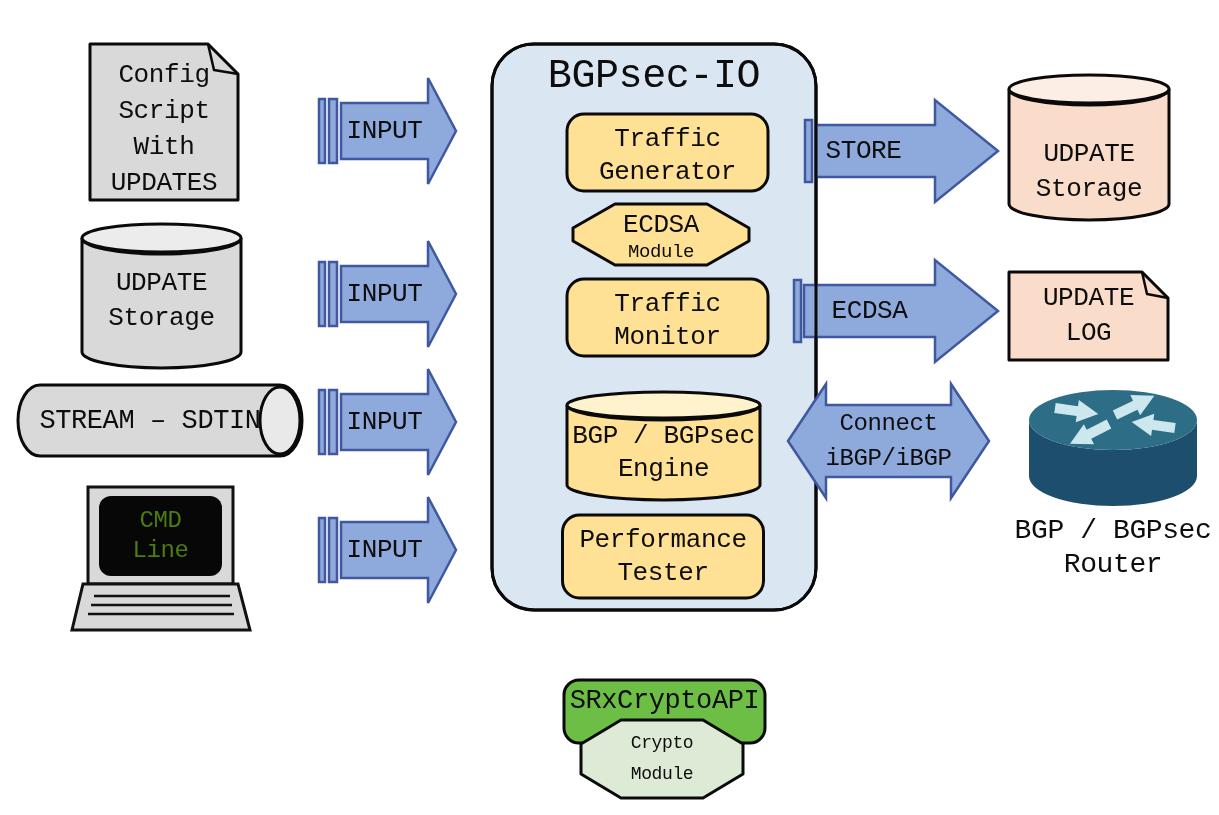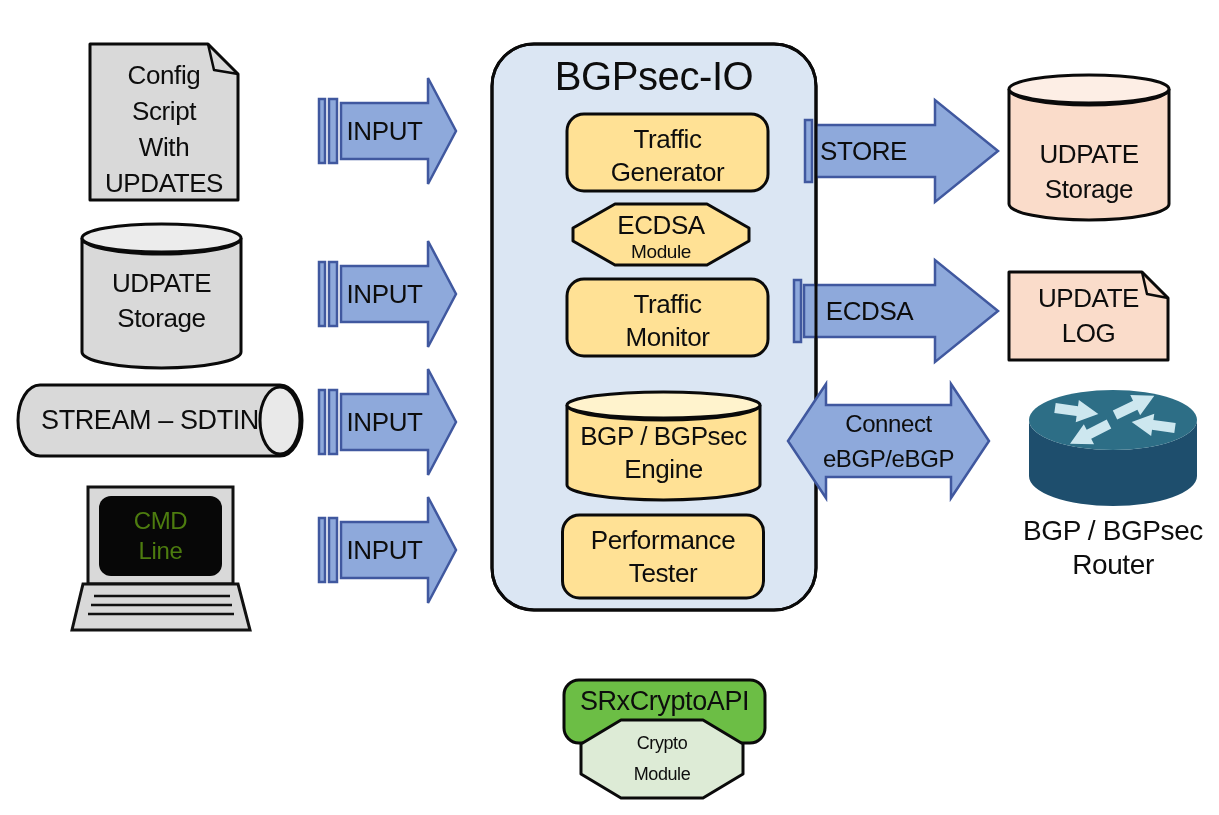--- a/index.html
+++ b/index.html
@@ -1,17 +1,17 @@
 <!DOCTYPE html>
 <html><head>
 <meta charset="utf-8">
 <style>
   html,body{margin:0;padding:0;background:#fff}
   .canvas{position:relative;width:1219px;height:815px;background:#ffffff;
-          font-family:Liberation Sans, sans-serif;color:#000;overflow:hidden}
+          font-family:Liberation Mono, monospace;color:#000;overflow:hidden}
   .node{position:absolute}
   .node>svg{position:absolute;left:0;top:0;width:100%;height:100%;overflow:visible}
   .lbl{position:absolute;left:0;top:0;right:0;bottom:0;display:flex;flex-direction:column;
        align-items:center;justify-content:center;text-align:center;letter-spacing:-0.4px;color:#0d0d0d}
   .lbl span{display:block;white-space:nowrap}
 </style>
 </head>
 <body>
 
 <div class="canvas">
@@ -197,21 +197,21 @@
       <span>Tester</span>
     </div>
   </div>
 
   <div class="node" style="left:787px;top:382px;width:203px;height:118px">
     <svg viewBox="0 0 203 118">
       <path d="M1 59 L39 2 L39 23 L164 23 L164 2 L202 59 L164 116 L164 95 L39 95 L39 116 Z" fill="#8ea9db" stroke="#40589f" stroke-width="2.5" stroke-linejoin="miter"></path>
     </svg>
     <div class="lbl" style="font-size:24px;line-height:35px">
       <span>Connect</span>
-      <span>eBGP/eBGP</span>
+      <span>iBGP/iBGP</span>
     </div>
   </div>
 
   <div class="node" style="left:1007px;top:73px;width:164px;height:147px">
     <svg viewBox="0 0 164 147">
       <path d="M2 16 L2 131 A80 16 0 0 0 162 131 L162 16 A80 16 0 0 1 2 16 Z" fill="#fadcca" stroke="#0a0a0a" stroke-width="3"></path>
       <ellipse cx="82" cy="16" rx="80" ry="14" fill="#fdeee5" stroke="#0a0a0a" stroke-width="3"></ellipse>
     </svg>
     <div class="lbl" style="font-size:26px;line-height:35px;padding-top:50px">
       <span>UDPATE</span>

